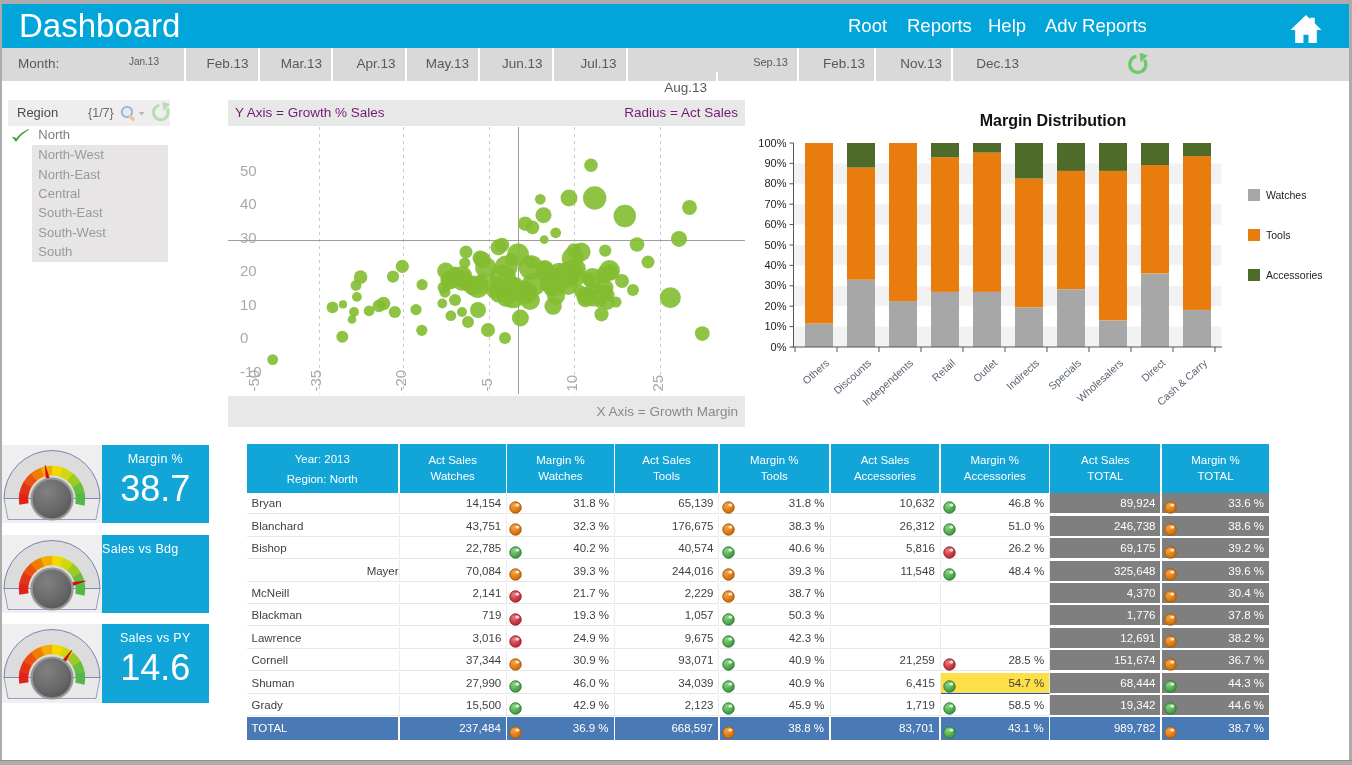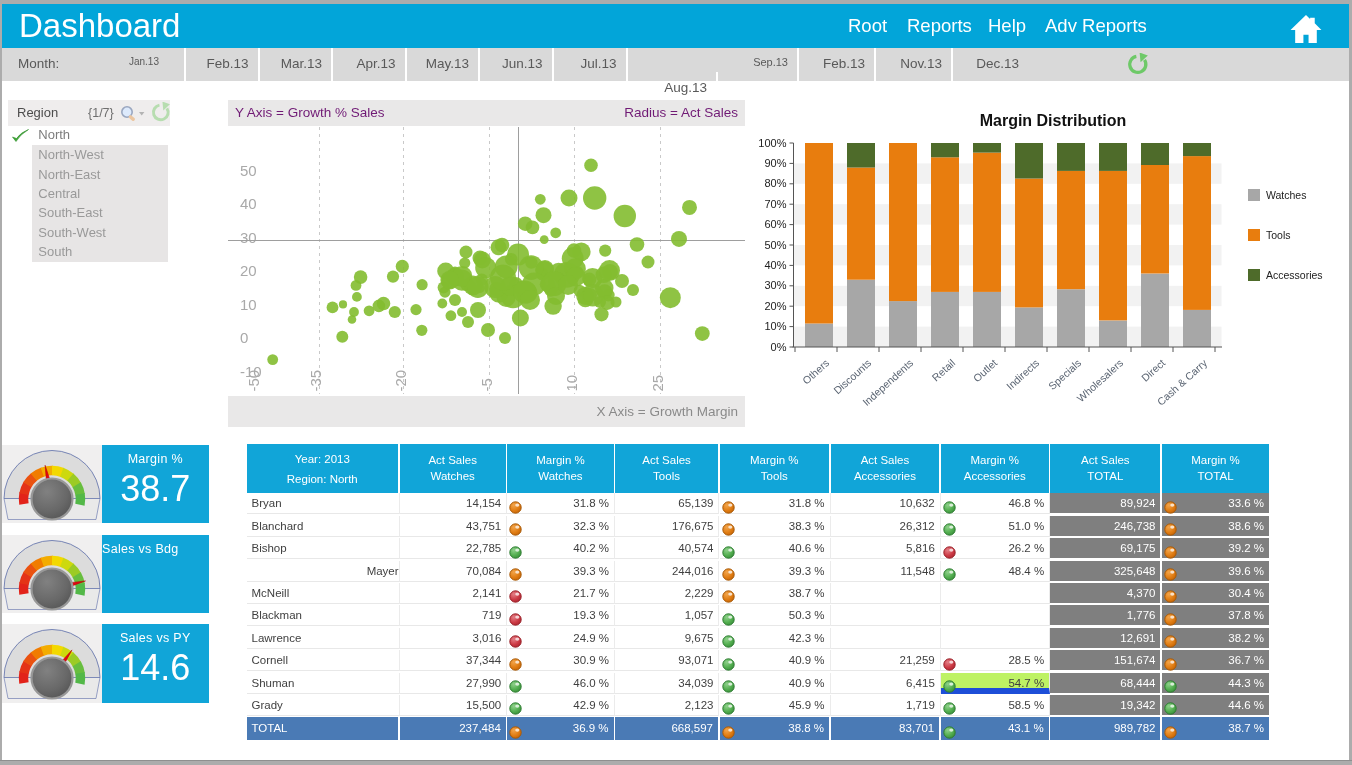--- a/index.html
+++ b/index.html
@@ -688,21 +688,21 @@
   </div><div class="td" style="left:615.1px;top:672.50px;width:104.4px;border-bottom:1px solid #e8e8e8;border-right:1.5px solid #ebebeb;background:#fff;color:#3f3f3f">
     <span style="position:absolute;right:5px">34,039</span>
   </div><div class="td" style="left:719.5px;top:672.50px;width:111.1px;border-bottom:1px solid #e8e8e8;border-right:1.5px solid #ebebeb;background:#fff;color:#3f3f3f">
     <span style="position:absolute;left:2px;top:4px"><svg width="13" height="13" style="vertical-align:-2.5px">
         <circle cx="6.5" cy="6.5" r="5.7" fill="url(#bG)" stroke="#2e7d32" stroke-width="1"></circle>
         <ellipse cx="8.3" cy="4.1" rx="2.1" ry="1.7" fill="rgba(255,255,255,.75)"></ellipse>
       </svg></span>
     <span style="position:absolute;right:5px">40.9&nbsp;%</span>
   </div><div class="td" style="left:830.6px;top:672.50px;width:110.2px;border-bottom:1px solid #e8e8e8;border-right:1.5px solid #ebebeb;background:#fff;color:#3f3f3f">
     <span style="position:absolute;right:5px">6,415</span>
-  </div><div class="td" style="left:940.8px;top:672.50px;width:109.4px;border-bottom:6px solid #1d4ed8;border-right:1.5px solid #ebebeb;background:#bef264;color:#3f3f3f">
+  </div><div class="td" style="left:940.8px;top:672.50px;width:109.4px;border-bottom:1px solid #1d4ed8;border-right:1.5px solid #ebebeb;background:#fde047;color:#3f3f3f">
     <span style="position:absolute;left:2px;top:4px"><svg width="13" height="13" style="vertical-align:-2.5px">
         <circle cx="6.5" cy="6.5" r="5.7" fill="url(#bG)" stroke="#2e7d32" stroke-width="1"></circle>
         <ellipse cx="8.3" cy="4.1" rx="2.1" ry="1.7" fill="rgba(255,255,255,.75)"></ellipse>
       </svg></span>
     <span style="position:absolute;right:5px">54.7&nbsp;%</span>
   </div><div class="td" style="left:1050.2px;top:672.50px;width:110.3px;border-bottom:1px solid #fff;background:#7f7f7f;color:#fff">
     <span style="position:absolute;right:5px">68,444</span>
   </div><div class="td" style="left:1162.0px;top:672.50px;width:107.1px;border-bottom:1px solid #fff;background:#7f7f7f;color:#fff">
     <span style="position:absolute;left:2px;top:4px"><svg width="13" height="13" style="vertical-align:-2.5px">
         <circle cx="6.5" cy="6.5" r="5.7" fill="url(#bG)" stroke="#2e7d32" stroke-width="1"></circle>

